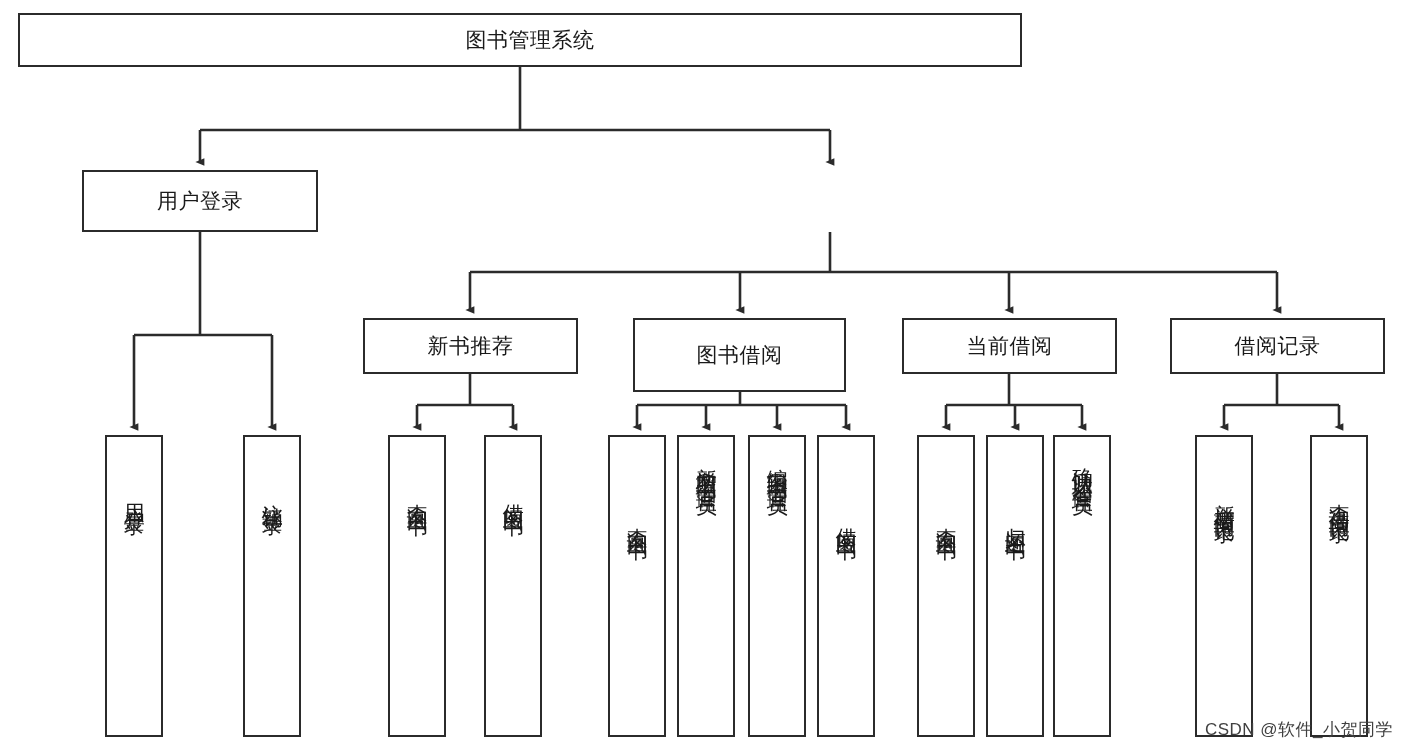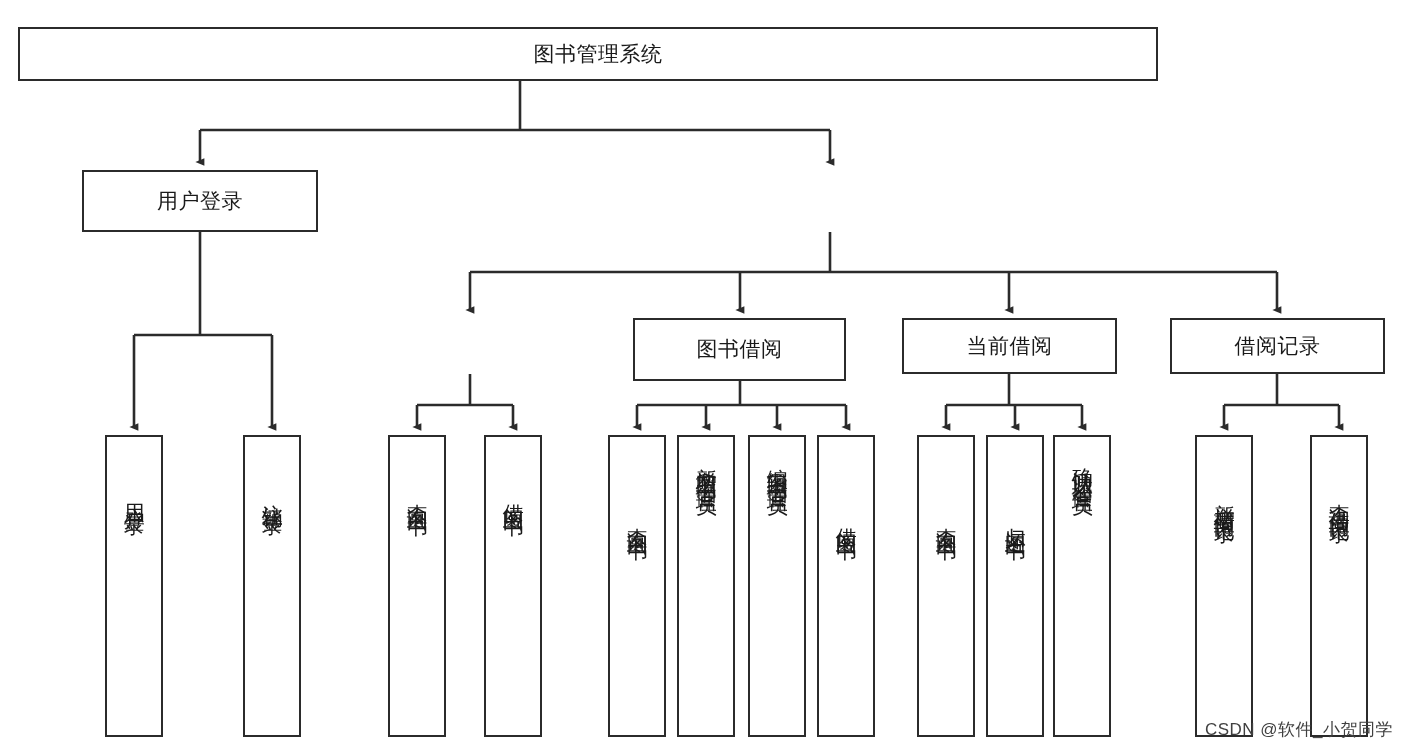--- a/index.html
+++ b/index.html
@@ -123,29 +123,32 @@
       <path d="M1015,405 L1015,427" marker-end="url(#arrow)"></path>
       <path d="M1082,405 L1082,427" marker-end="url(#arrow)"></path>
 
       <path d="M1277,374 L1277,405"></path>
       <path d="M1224,405 L1339,405"></path>
       <path d="M1224,405 L1224,427" marker-end="url(#arrow)"></path>
       <path d="M1339,405 L1339,427" marker-end="url(#arrow)"></path>
     </g>
   </svg>
 
-  <div class="node-box" style="left:18px; top:27px; width:1140px; height:54px;padding-left:20px;">
+  <div class="node-box" style="left:18px; top:13px; width:1004px; height:54px;padding-left:20px;">
     <span class="node-label">图书管理系统</span>
   </div>
 
   <div class="node-box" style="left:82px; top:170px; width:236px; height:62px;">
     <span class="node-label">用户登录</span>
   </div>
 
-  <div class="node-box" style="left:633px; top:318px; width:213px; height:63px;">
+  <div class="node-box" style="left:363px; top:318px; width:215px; height:56px;">
+    <span class="node-label">新书推荐</span>
+  </div>
+  <div class="node-box" style="left:633px; top:318px; width:213px; height:74px;">
     <span class="node-label">图书借阅</span>
   </div>
   <div class="node-box" style="left:1170px; top:318px; width:215px; height:56px;">
     <span class="node-label">借阅记录</span>
   </div>
   <div class="node-box" style="left:902px; top:318px; width:215px; height:56px;">
     <span class="node-label">当前借阅</span>
   </div>
 
   <div class="node-box vertical mid" style="left:105px; top:435px; width:58px; height:302px;">

